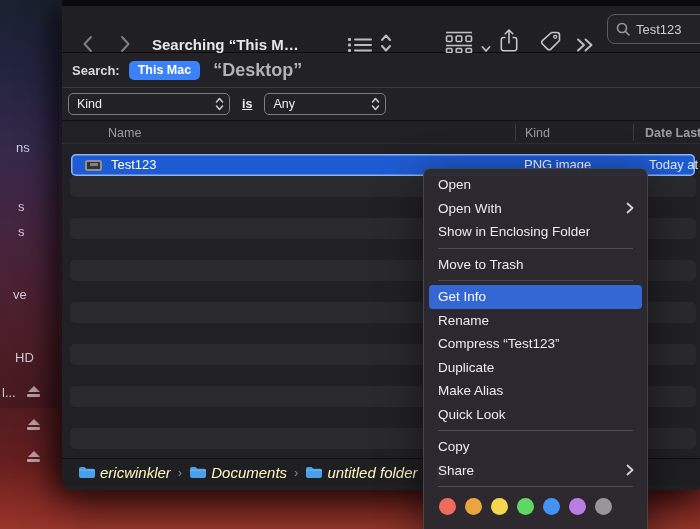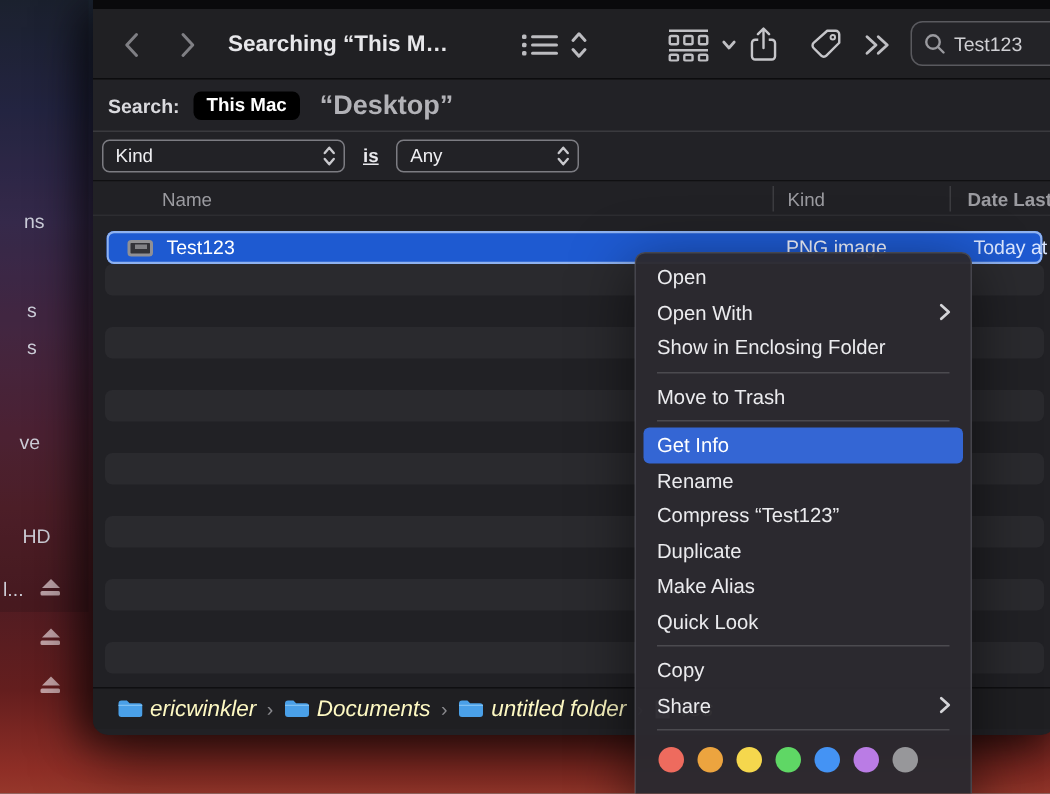--- a/index.html
+++ b/index.html
@@ -18,31 +18,31 @@
     border-left:6.5px solid transparent; border-right:6.5px solid transparent;
     border-bottom:6px solid rgba(233,213,218,0.72); }
   .eject .bar { width:13px; height:2.5px; margin-top:2px; border-radius:1px;
     background:rgba(233,213,218,0.72); }
   
   #window { position:absolute; left:62px; top:0; width:642px; height:490px;
     background:#212125; border-radius:0 0 10px 10px; overflow:hidden;
     box-shadow:-10px 4px 24px rgba(0,0,0,0.5), 0 18px 40px rgba(0,0,0,0.5); }
   #top-strip { height:6px; background:#0a0a0c; }
   #toolbar { position:relative; height:47px; background:#202023; border-bottom:1px solid #0c0c0e; }
-  .tb { position:absolute; top:0; height:47px; display:flex; align-items:center; }
+  .tb { position:absolute; top:0; height:47px; display:flex; align-items:flex-end; }
   #win-title { font-size:15px; font-weight:700; color:#e7e7ea; white-space:nowrap; }
   #search-field { position:absolute; left:545px; top:8px; width:118px; height:30px;
     border:1px solid #5a5a5f; border-radius:8px; background:#232327;
     display:flex; align-items:center; padding-left:8px; gap:6px; }
   #search-field span { font-size:13px; color:#cfcfd3; }
   
   #scope-bar { height:35px; background:#222226; border-bottom:1px solid #3a3a3e;
     display:flex; align-items:center; }
   #scope-label { font-size:13px; font-weight:700; color:#dadade; margin-left:10px; }
-  #scope-pill { margin-left:9px; background:#000000; border-radius:5px; padding:2.5px 9px;
+  #scope-pill { margin-left:9px; background:#3b82f6; border-radius:5px; padding:2.5px 9px;
     font-size:12.5px; font-weight:700; color:#ffffff; }
   #scope-secondary { margin-left:13px; font-size:18px; font-weight:700; color:#b2b2b7; }
   
   #filter-bar { height:33px; background:#222226; border-bottom:1px solid #101012;
     display:flex; align-items:center; }
   .dropdown { height:22px; border:1px solid #7c7c82; border-radius:5px; background:transparent;
     display:flex; align-items:center; padding:0 5px 0 8px; }
   .dropdown .dd-label { font-size:12.5px; color:#eeeef1; flex:1; }
   #dd-kind { margin-left:6px; width:162px; }
   #dd-any { margin-left:12px; width:122px; }

